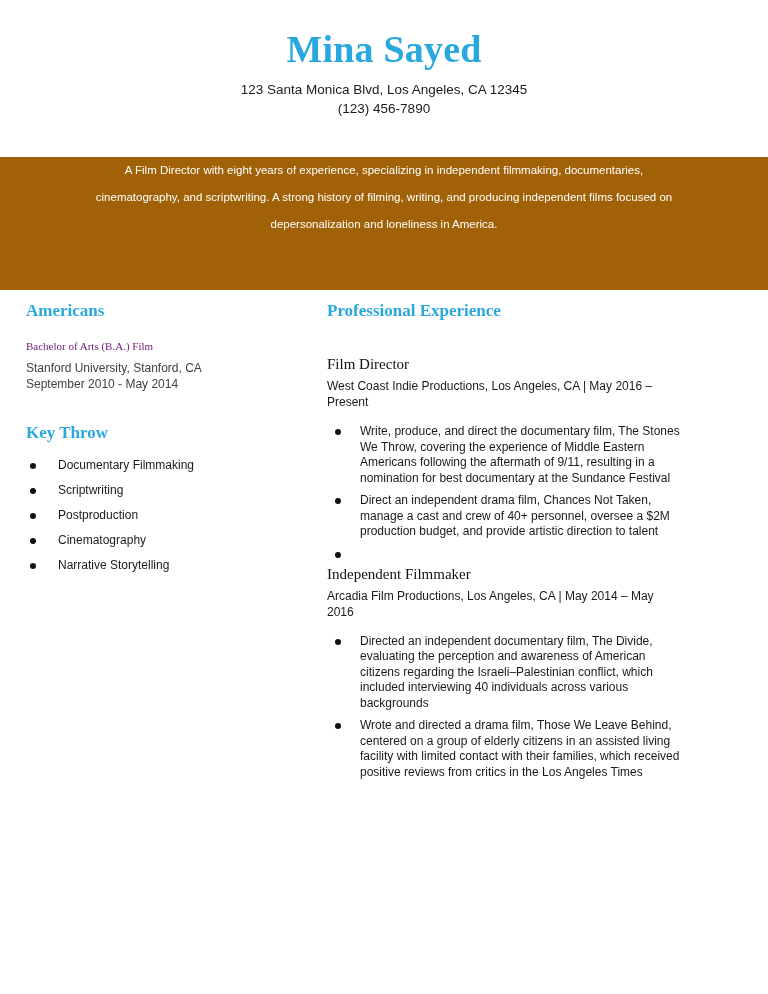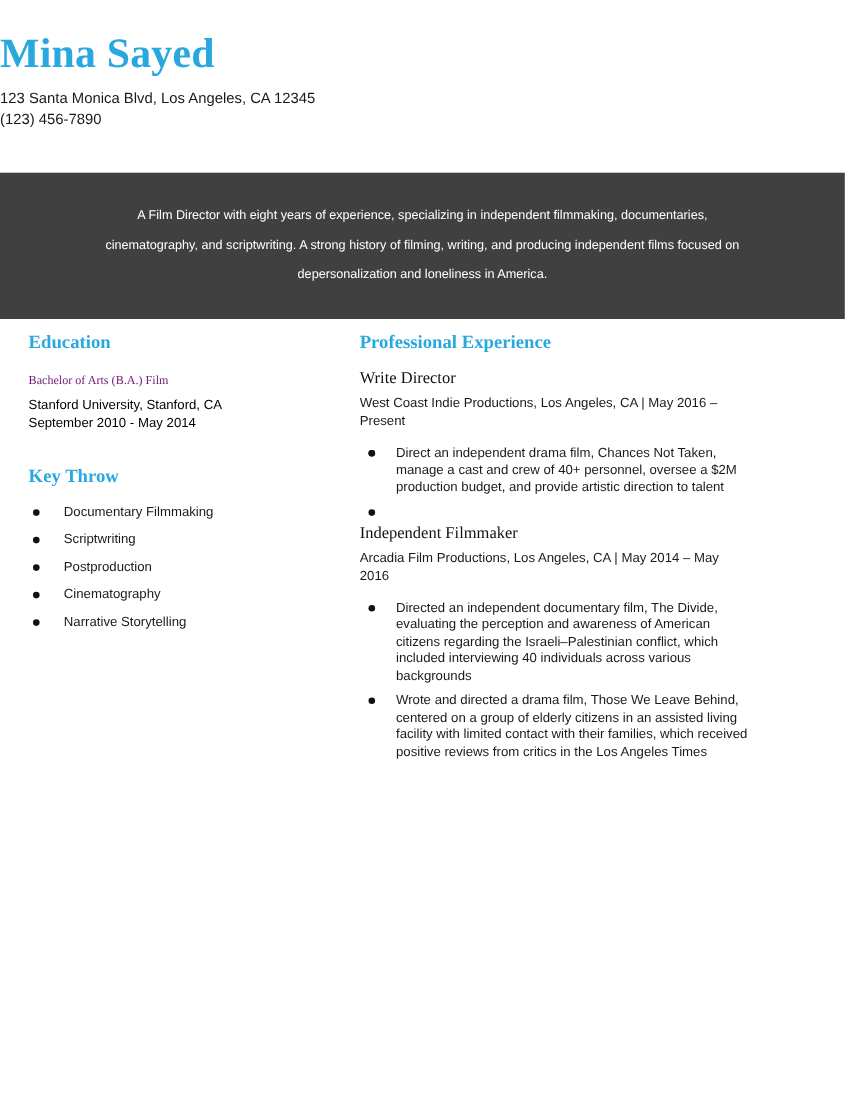--- a/index.html
+++ b/index.html
@@ -20,20 +20,21 @@
     position: relative;
     width: 768px;
     height: 994px;
     background: #ffffff;
     box-sizing: border-box;
   }
 
   
   .header {
     padding-top: 26px;
+    text-align: center;
   }
   .name {
     font-family: "Liberation Serif", serif;
     font-weight: bold;
     font-size: 38px;
     line-height: 46px;
     color: #29a8e0;
     letter-spacing: 0.2px;
     margin: 0 0 8px 0;
   }
@@ -45,24 +46,24 @@
     margin: 0;
   }
 
   
   .summary-banner {
     position: absolute;
     left: 0;
     top: 157px;
     width: 768px;
     height: 133px;
-    background: #404040;
+    background: #a16207;
     box-sizing: border-box;
     display: flex;
-    align-items: center;
+    align-items: flex-start;
     justify-content: center;
   }
   .summary-text {
     width: 600px;
     margin: 0;
     text-align: center;
     color: #ffffff;
     font-family: "Liberation Sans", sans-serif;
     font-size: 11.5px;
     line-height: 27px;
@@ -91,36 +92,36 @@
 
   .section-heading {
     font-family: "Liberation Serif", serif;
     font-weight: bold;
     font-size: 17px;
     line-height: 22px;
     color: #29a8e0;
     margin: 0 0 14px 0;
   }
   .col-right .section-heading {
-    margin-bottom: 12px;
+    margin-bottom: 32px;
   }
 
   
   .edu-degree {
     font-family: "Liberation Serif", serif;
     font-size: 11px;
     line-height: 20px;
     color: #701a75;
     margin: 0 0 4px 0;
   }
   .edu-meta {
     font-family: "Liberation Sans", sans-serif;
     font-size: 12px;
     line-height: 16px;
-    color: #000000;
+    color: #404040;
     margin: 0;
   }
 
   
   .skills-block {
     margin-top: 30px;
   }
   .bullet-list {
     list-style: none;
     margin: 0;
@@ -192,21 +193,21 @@
 
   <div class="summary-banner">
     <p class="summary-text">A Film Director with eight years of experience, specializing in independent filmmaking, documentaries, cinematography, and scriptwriting. A strong history of filming, writing, and producing independent films focused on depersonalization and loneliness in America.</p>
   </div>
 
   <div class="body-columns">
 
     <div class="col-left">
 
       <div class="education-block">
-        <h2 class="section-heading">Education</h2>
+        <h2 class="section-heading">Americans</h2>
         <p class="edu-degree">Bachelor of Arts (B.A.) Film</p>
         <p class="edu-meta">Stanford University, Stanford, CA</p>
         <p class="edu-meta">September 2010 - May 2014</p>
       </div>
 
       <div class="skills-block">
         <h2 class="section-heading">Key Throw</h2>
         <ul class="bullet-list">
           <li class="bullet-item">
             <span class="bullet-dot"></span>
@@ -230,25 +231,26 @@
           </li>
         </ul>
       </div>
 
     </div>
 
     <div class="col-right">
       <h2 class="section-heading">Professional Experience</h2>
 
       <div class="job">
-        <p class="job-title">Write Director</p>
+        <p class="job-title">Film Director</p>
         <p class="job-meta">West Coast Indie Productions, Los Angeles, CA | May 2016 – Present</p>
         <ul class="job-bullets">
           <li class="bullet-item">
             <span class="bullet-dot"></span>
+            <span>Write, produce, and direct the documentary film, The Stones We Throw, covering the experience of Middle Eastern Americans following the aftermath of 9/11, resulting in a nomination for best documentary at the Sundance Festival</span>
           </li>
           <li class="bullet-item">
             <span class="bullet-dot"></span>
             <span>Direct an independent drama film, Chances Not Taken, manage a cast and crew of 40+ personnel, oversee a $2M production budget, and provide artistic direction to talent</span>
           </li>
           <li class="bullet-item">
             <span class="bullet-dot"></span>
           </li>
         </ul>
       </div>

